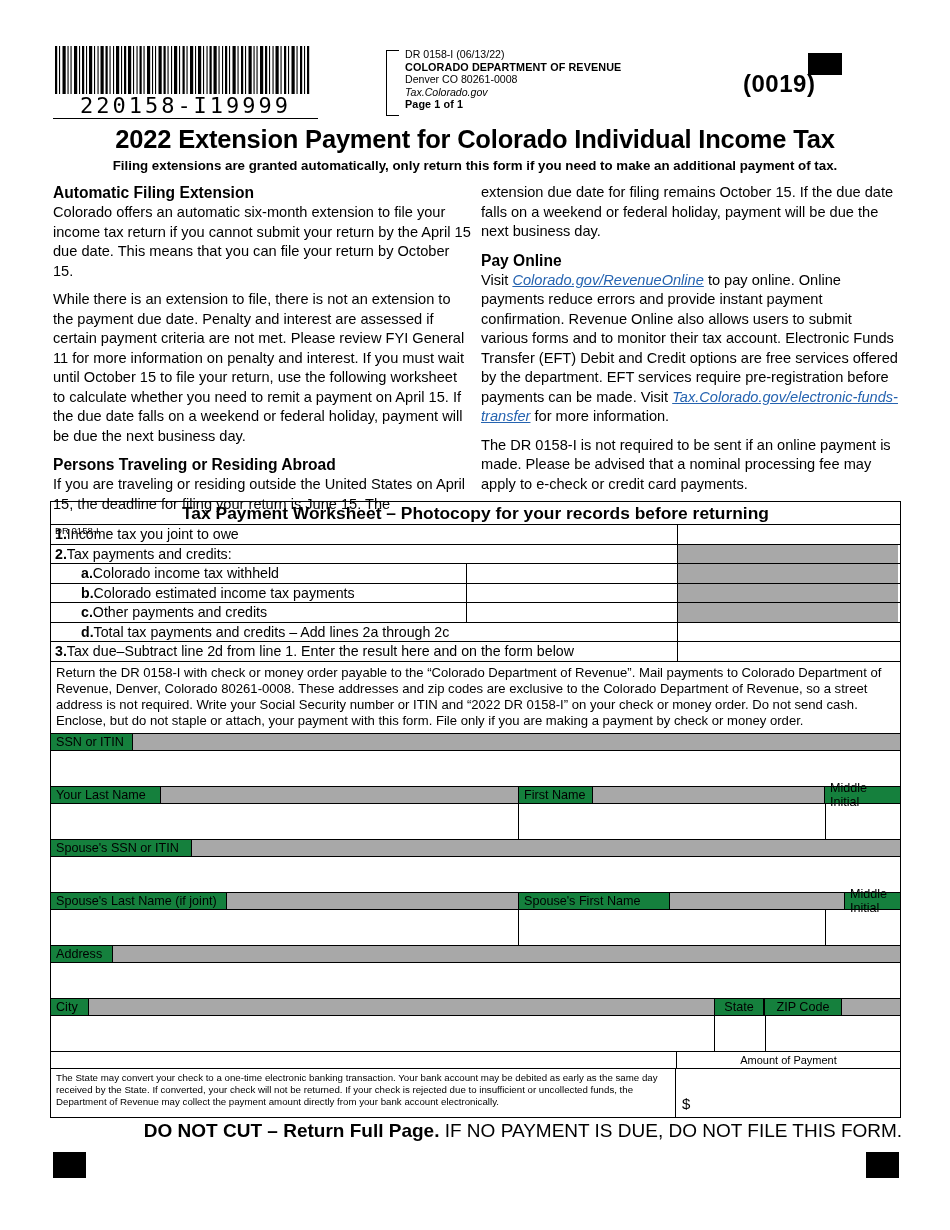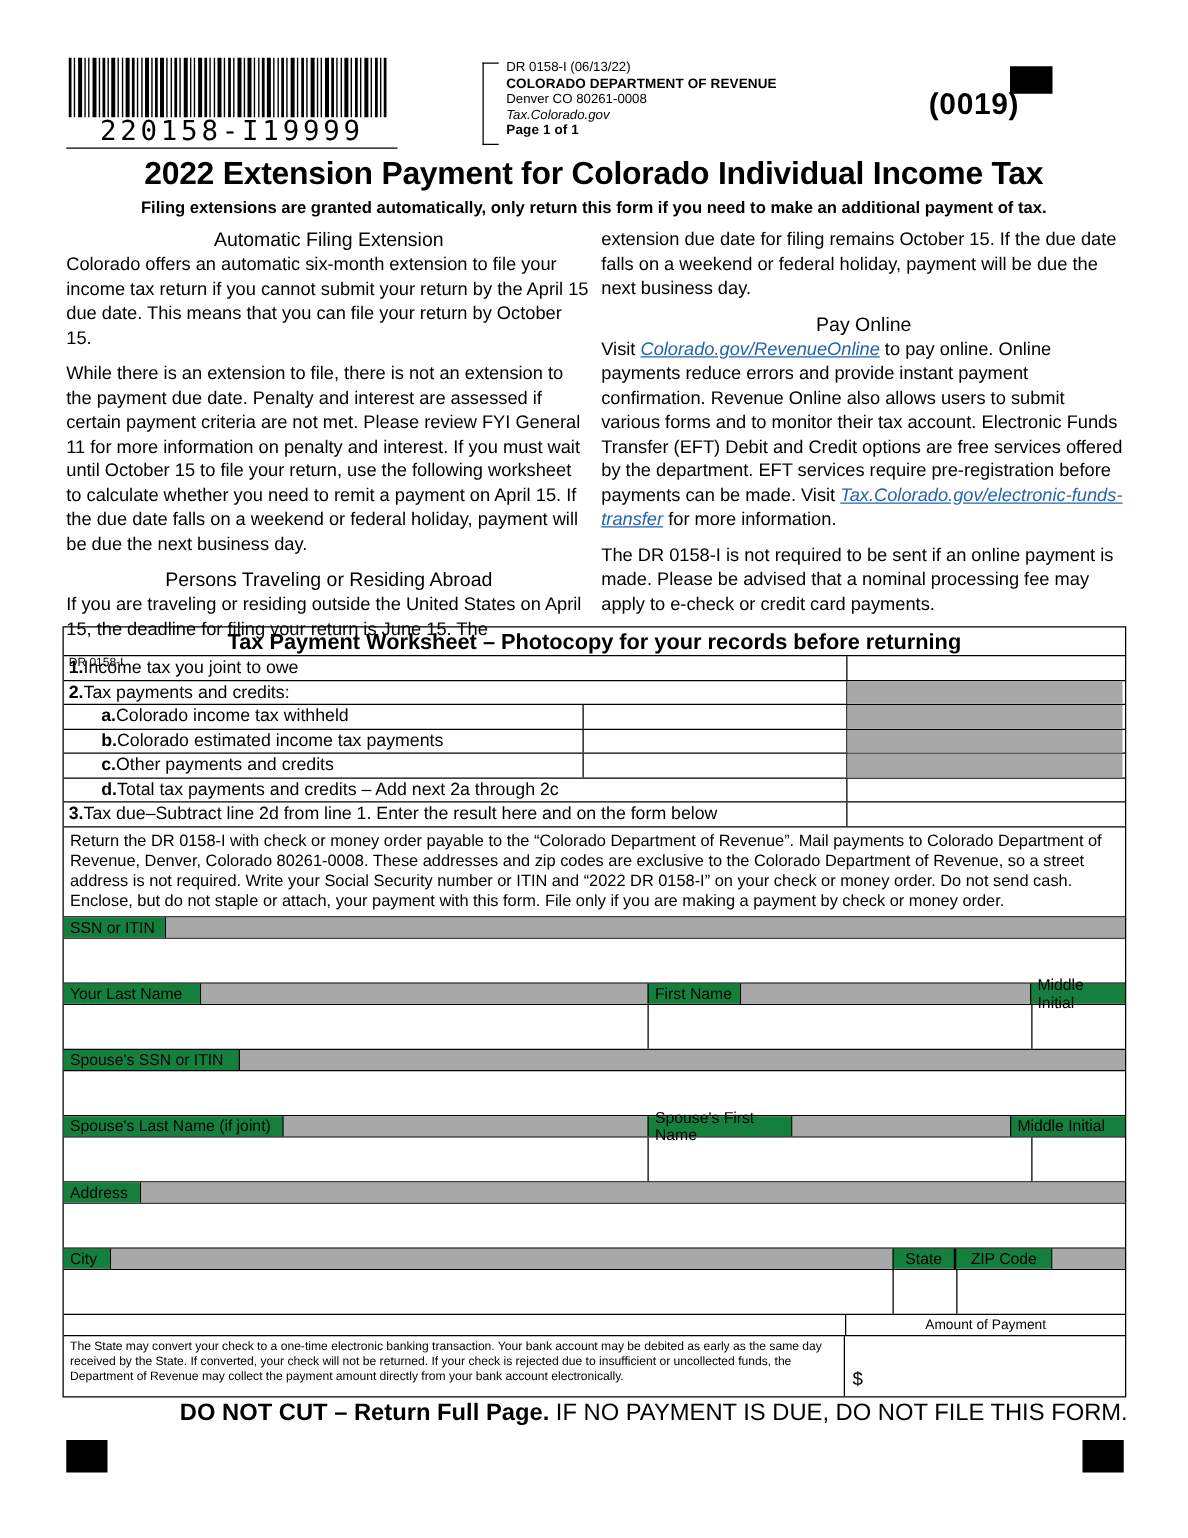--- a/index.html
+++ b/index.html
@@ -26,21 +26,21 @@
   
   .title{position:absolute;left:0;top:125px;width:950px;text-align:center;
          font-size:25.5px;font-weight:bold;letter-spacing:-.2px;}
   .subtitle{position:absolute;left:0;top:158px;width:950px;text-align:center;
             font-size:13.3px;font-weight:bold;}
 
   
   .col{position:absolute;top:183px;font-size:14.6px;line-height:19.5px;}
   .col.left{left:53px;width:420px;}
   .col.right{left:481px;width:420px;}
-  .col h3{font-size:15.6px;font-weight:normal;margin:0 0 1px 0;line-height:19px;text-align:center;}
+  .col h3{font-size:15.6px;font-weight:bold;margin:0 0 1px 0;line-height:19px;}
   .col p{margin:0 0 9px 0;}
   .col p.tight{margin-bottom:0;}
   .lnk{color:#2563b0;font-style:italic;text-decoration:underline;}
 
   
   .formbox{position:absolute;left:50px;top:501px;width:851px;border:1.6px solid #000;box-sizing:border-box;}
   .row{display:flex;border-bottom:1.2px solid #000;box-sizing:border-box;}
   .row:last-child{border-bottom:none;}
   .cell{box-sizing:border-box;display:flex;align-items:center;font-size:14px;}
   .vline{border-right:1.2px solid #000;}
@@ -242,21 +242,21 @@
           <b>c.</b>
           <span>  Other payments and credits</span>
         </div>
       <div class="cell col-b vline"></div>
       <div class="cell col-c gray"></div>
     </div>
 
     <div class="row ln">
       <div class="cell lbl col-ab vline" style="padding-left:30px;">
           <b>d.</b>
-          <span>  Total tax payments and credits – Add next 2a through 2c</span>
+          <span>  Total tax payments and credits – Add lines 2a through 2c</span>
         </div>
       <div class="cell col-c"></div>
     </div>
 
     <div class="row ln">
       <div class="cell lbl col-ab vline">
           <b>3.</b>
           <span> Tax due–Subtract line 2d from line 1. Enter the result here and on the form below</span>
         </div>
       <div class="cell col-c"></div>
@@ -289,21 +289,21 @@
       <div class="tag" style="width:141px;">Spouse's SSN or ITIN</div>
       <div class="fill gray"></div>
     </div>
     <div class="entryrow">
       <div class="fill"></div>
     </div>
 
     <div class="lblrow">
       <div class="tag" style="width:176px;">Spouse's Last Name (if joint)</div>
       <div class="gray" style="width:291px;"></div>
-      <div class="tag" style="width:116px;border-left:1.5px solid #000;">Spouse's First Name</div>
+      <div class="tag" style="width:152px;border-left:1.5px solid #000;">Spouse's First Name</div>
       <div class="gray" style="width:174px;"></div>
       <div class="tag" style="border-right:none;border-left:1.5px solid #000;flex:1;">Middle Initial</div>
     </div>
     <div class="entryrow">
       <div class="vline" style="width:467px;"></div>
       <div class="vline" style="width:306px;"></div>
       <div class="fill"></div>
     </div>
 
     <div class="lblrow">

